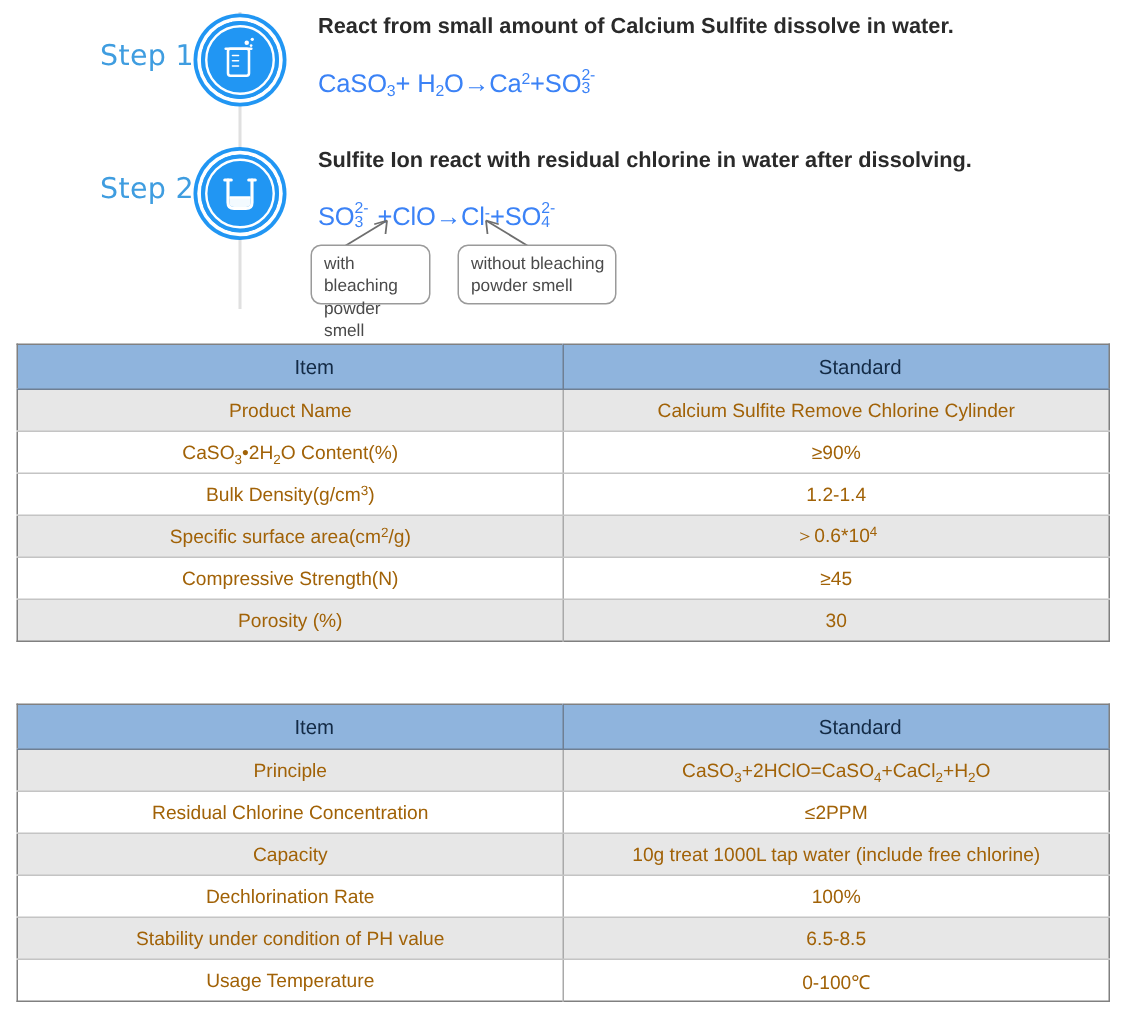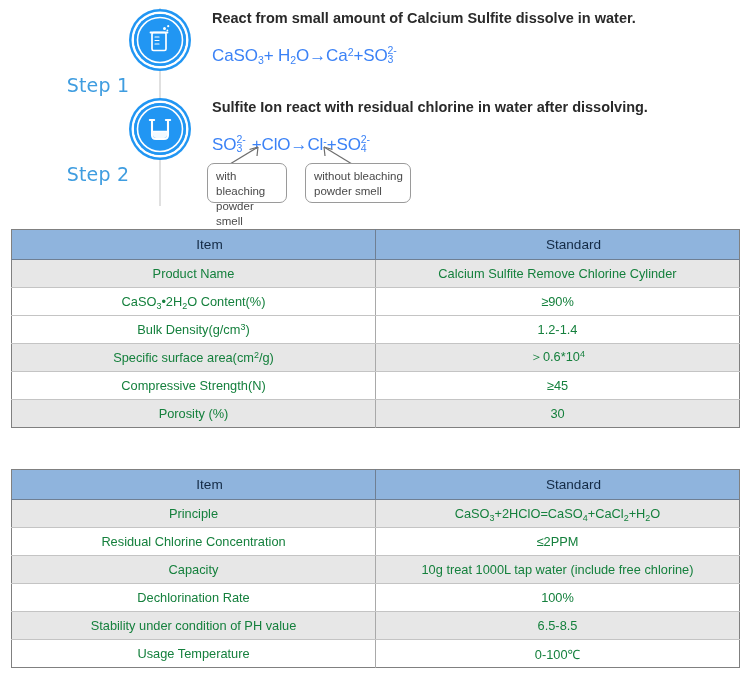--- a/index.html
+++ b/index.html
@@ -47,21 +47,20 @@
     position: absolute;
     left: 52px;
     top: 18px;
     width: 92px;
     text-align: center;
     font-size: 19px;
     color: #3f9de0;
     font-family: "DejaVu Sans", sans-serif;
     font-weight: 400;
     letter-spacing: .2px;
-    margin-top: 48px;
   }
 
   .step-badge {
     position: absolute;
     left: 134px;
     top: 6px;
     width: 52px;
     height: 52px;
     border-radius: 50%;
     background: #2196f3;
@@ -174,21 +173,21 @@
     border-bottom: 1px solid #6f7f93;
     padding-left: 33px;
   }
   .spec-table th:last-child { border-right: none; }
 
   .spec-table td {
     height: 27px;
     text-align: center;
     border-right: 1px solid #a9a9a9;
     border-bottom: 1px solid #c4c4c4;
-    color: #15803d;
+    color: #a16207;
     padding: 0 4px;
   }
   .spec-table td:last-child { border-right: none; }
   .spec-table tr:last-child td { border-bottom: none; }
 
   .spec-table tbody tr.row-shade td { background: #e7e7e7; }
   .spec-table tbody tr.row-plain td { background: #ffffff; }
 
   .spec-table sub {
     font-size: 0.7em;

